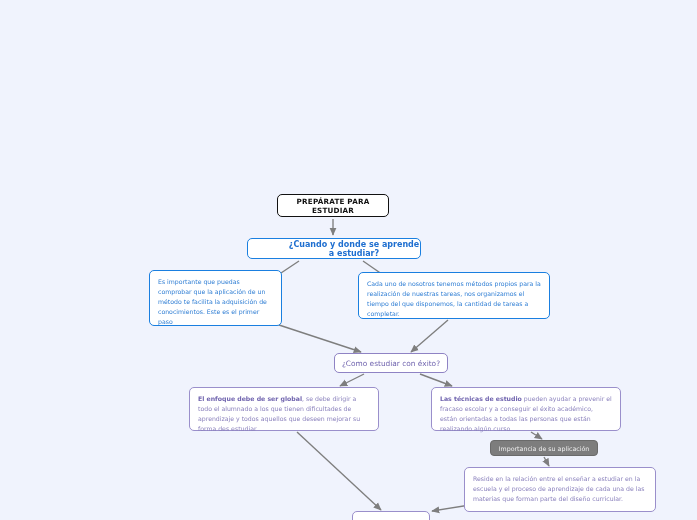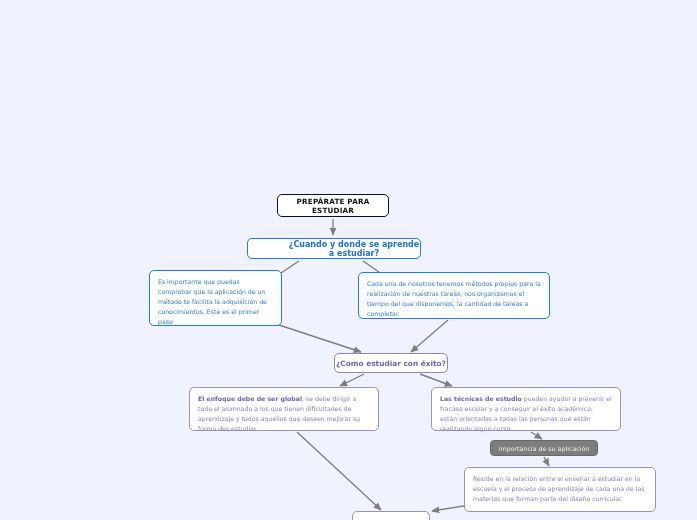--- a/index.html
+++ b/index.html
@@ -92,21 +92,21 @@
   
   .n-purpq {
     border: 1.5px solid #8f83c4;
     left: 334px;
     top: 353px;
     width: 114px;
     height: 20px;
   }
   .n-purpq .txt {
     font-size: 7.4px;
-    font-weight: bold;
+    font-weight: normal;
     color: #6f63ae;
     text-align: center;
   }
 
   
   .n-purp {
     border: 1.4px solid #9a8fcb;
     align-items: flex-start;
     justify-content: flex-start;
   }

